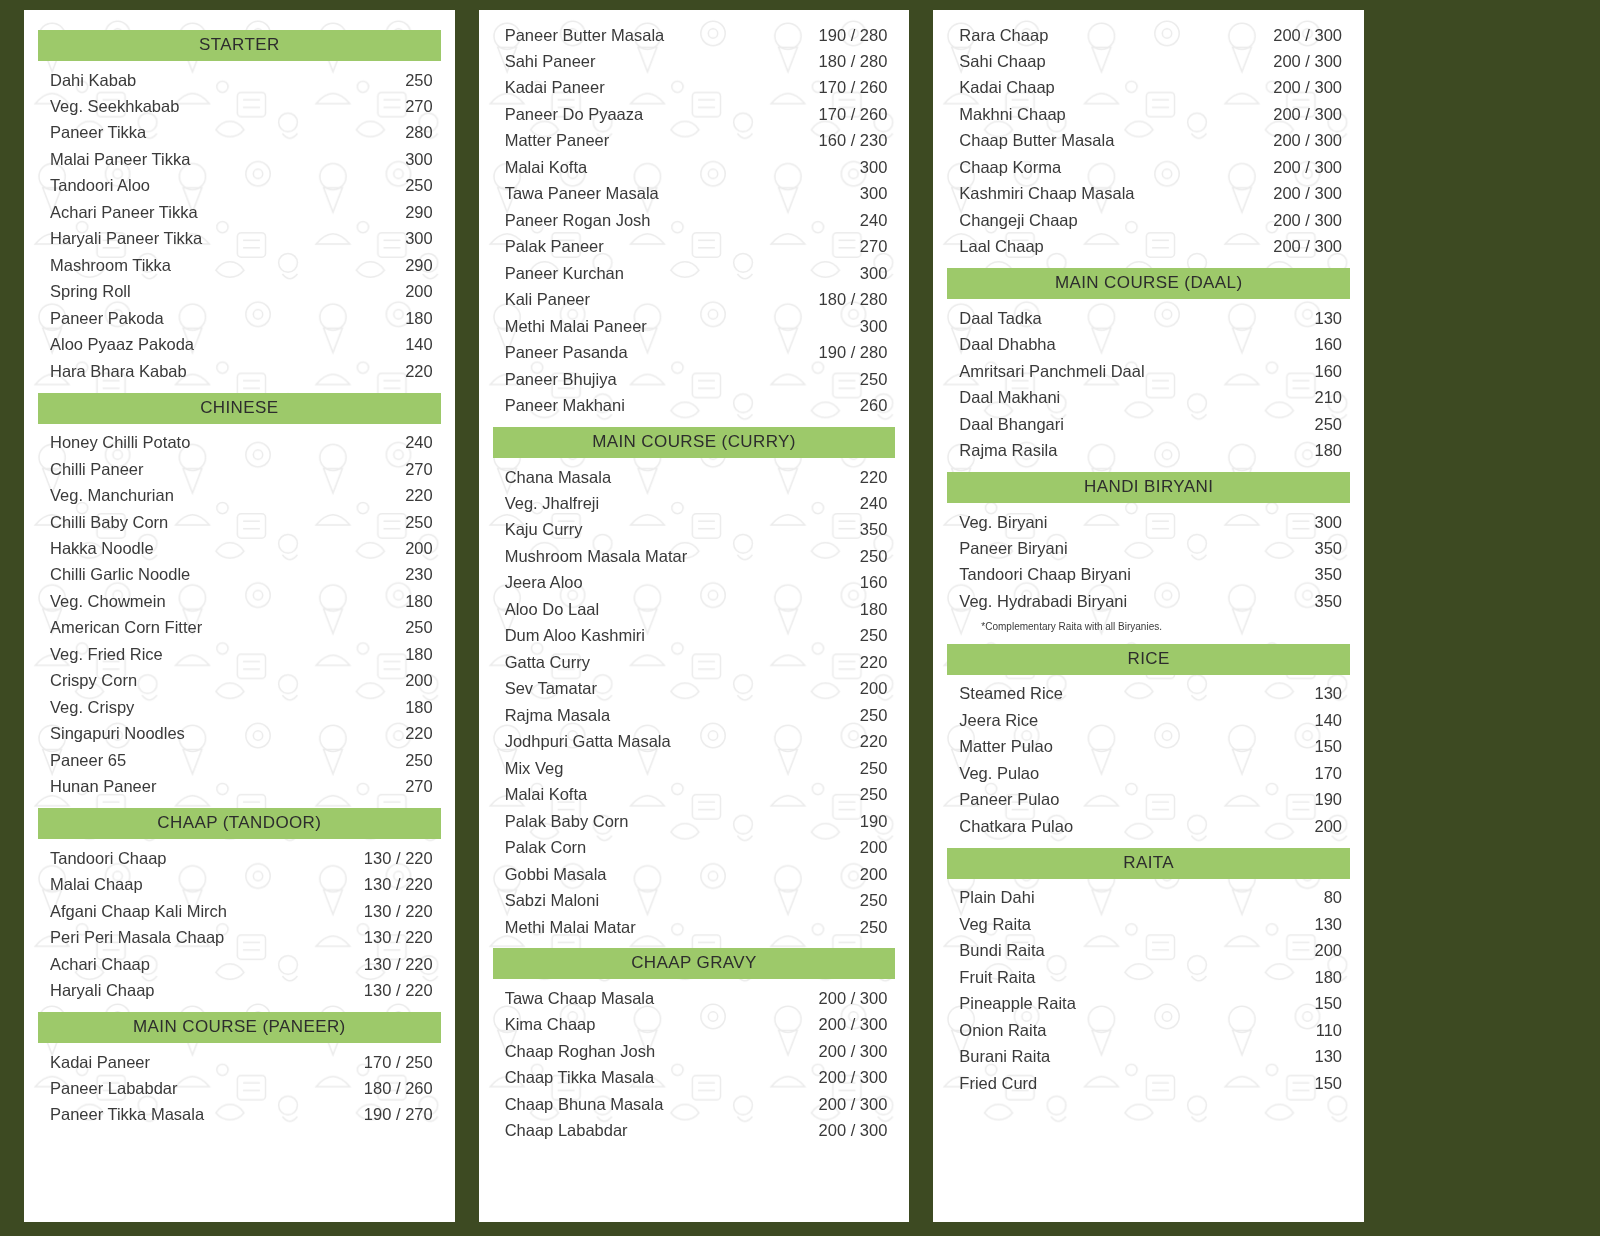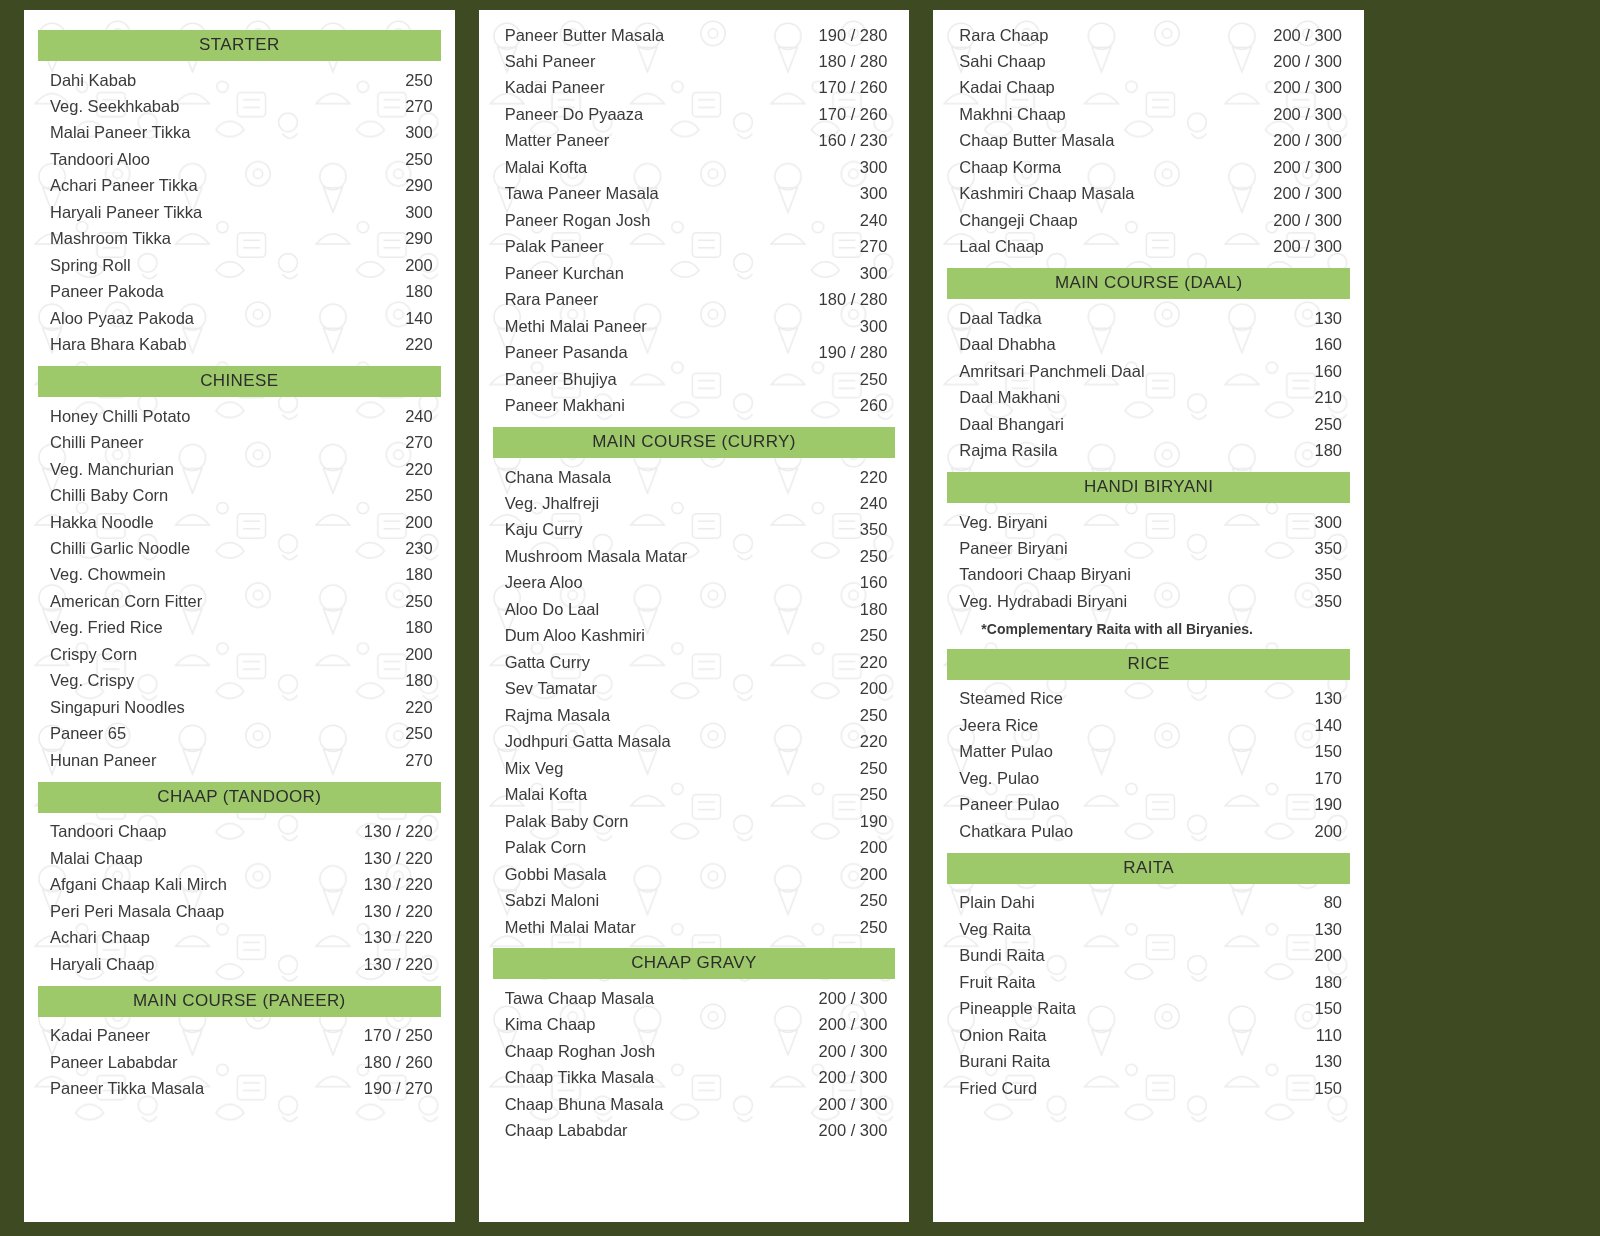--- a/index.html
+++ b/index.html
@@ -54,24 +54,23 @@
     align-items: baseline;
     justify-content: space-between;
     font-size: 16.5px;
     color: #3a3a3a;
     padding: 3.5px 2px 3.5px 12px;
     line-height: 1.18;
   }
   .row .name { white-space: nowrap; }
   .row .price { white-space: nowrap; padding-right: 6px; }
   .note {
-    font-size: 14px;
+    font-size: 10px;
     color: #3a3a3a;
     padding: 4px 2px 4px 34px;
-    font-weight: bold;
   }
   .col1 .row { padding-left: 12px; }
 </style>
 </head>
 <body>
 
 <div id="page">
   <div class="column col1">
     <svg class="pattern" viewBox="0 0 460 1210" preserveAspectRatio="none" xmlns="http://www.w3.org/2000/svg">
       <defs>
@@ -98,20 +97,24 @@
         <div class="items">
           <div class="row">
             <span class="name">Dahi Kabab</span>
             <span class="price">250</span>
           </div>
           <div class="row">
             <span class="name">Veg. Seekhkabab</span>
             <span class="price">270</span>
           </div>
           <div class="row">
+            <span class="name">Paneer Tikka</span>
+            <span class="price">280</span>
+          </div>
+          <div class="row">
             <span class="name">Malai Paneer Tikka</span>
             <span class="price">300</span>
           </div>
           <div class="row">
             <span class="name">Tandoori Aloo</span>
             <span class="price">250</span>
           </div>
           <div class="row">
             <span class="name">Achari Paneer Tikka</span>
             <span class="price">290</span>
@@ -285,21 +288,21 @@
           </div>
           <div class="row">
             <span class="name">Palak Paneer</span>
             <span class="price">270</span>
           </div>
           <div class="row">
             <span class="name">Paneer Kurchan</span>
             <span class="price">300</span>
           </div>
           <div class="row">
-            <span class="name">Rara Paneer</span>
+            <span class="name">Kali Paneer</span>
             <span class="price">180 / 280</span>
           </div>
           <div class="row">
             <span class="name">Methi Malai Paneer</span>
             <span class="price">300</span>
           </div>
           <div class="row">
             <span class="name">Paneer Pasanda</span>
             <span class="price">190 / 280</span>
           </div>

